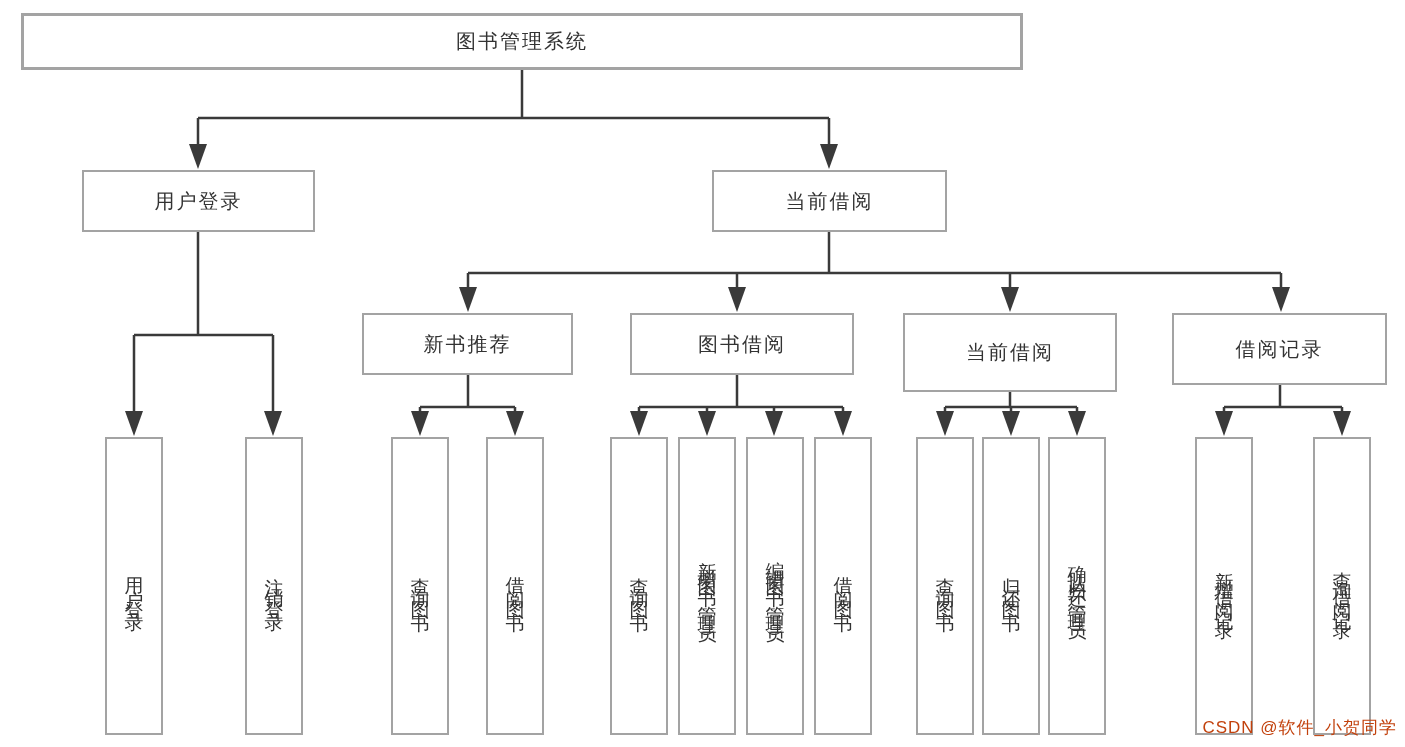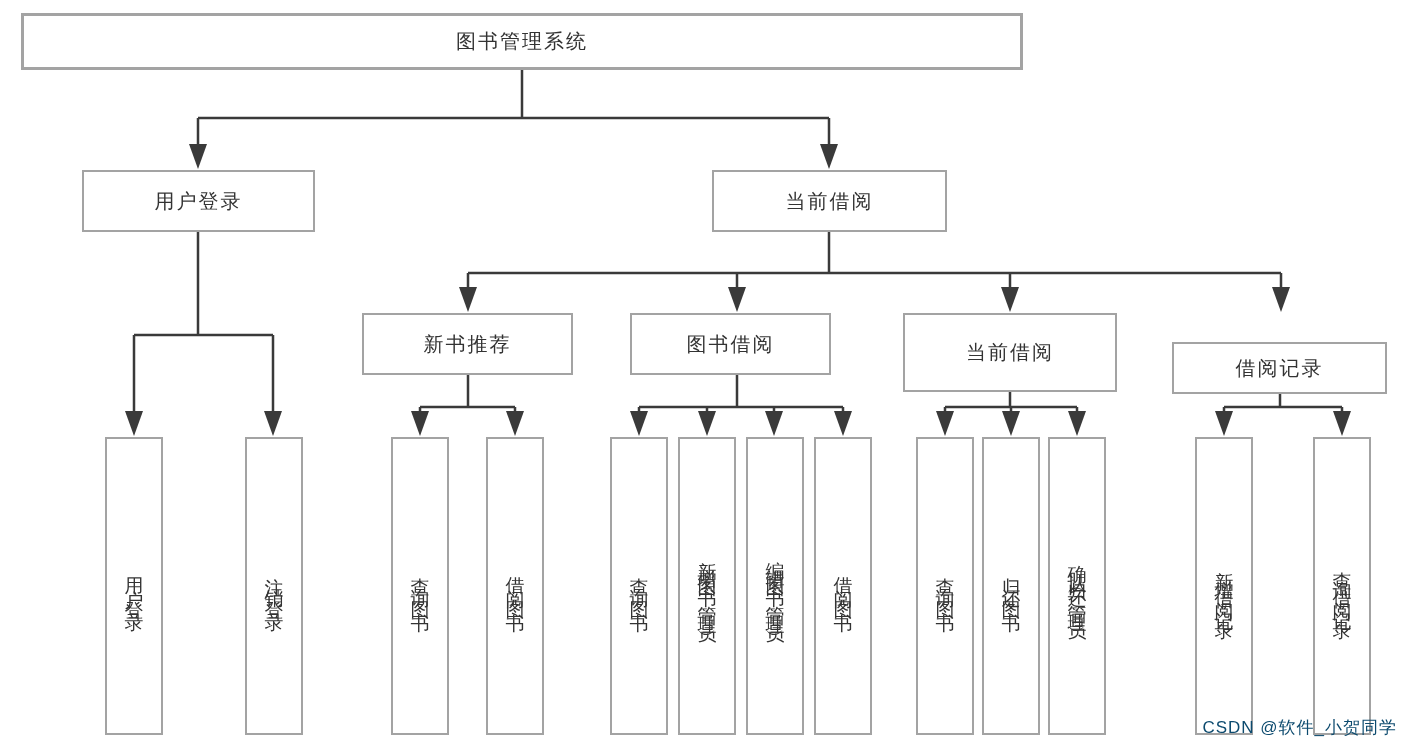--- a/index.html
+++ b/index.html
@@ -15,21 +15,21 @@
   }
   .h-node{font-size:20px;letter-spacing:2px;white-space:nowrap;}
   .root-node{border-width:3px;}
   .v-node{
     writing-mode:vertical-rl;text-orientation:mixed;
     font-size:19px;letter-spacing:12px;line-height:normal;
     white-space:nowrap;
   }
   .watermark{
     position:absolute;right:8px;bottom:8px;
-    font-size:17px;color:#0c4a6e;letter-spacing:1px;white-space:nowrap;
+    font-size:17px;color:#c2410c;letter-spacing:1px;white-space:nowrap;
   }
 </style>
 </head>
 <body>
 
 <div class="canvas">
 
   <svg class="connectors" viewBox="0 0 1405 747" fill="none">
     <g stroke="#3a3a3a" stroke-width="2.5">
 
@@ -72,23 +72,23 @@
       <polygon points="1342,436 1333,411 1351,411"></polygon>
     </g>
   </svg>
 
   <div class="node h-node root-node" style="left:21px;top:13px;width:1002px;height:57px;">图书管理系统</div>
 
   <div class="node h-node" style="left:82px;top:170px;width:233px;height:62px;">用户登录</div>
   <div class="node h-node" style="left:712px;top:170px;width:235px;height:62px;">当前借阅</div>
 
   <div class="node h-node" style="left:362px;top:313px;width:211px;height:62px;">新书推荐</div>
-  <div class="node h-node" style="left:630px;top:313px;width:201px;height:62px;">图书借阅</div>
+  <div class="node h-node" style="left:630px;top:313px;width:224px;height:62px;">图书借阅</div>
   <div class="node h-node" style="left:903px;top:313px;width:214px;height:79px;">当前借阅</div>
-  <div class="node h-node" style="left:1172px;top:313px;width:215px;height:52px;margin-top:29px;">借阅记录</div>
+  <div class="node h-node" style="left:1172px;top:313px;width:215px;height:72px;">借阅记录</div>
 
   <div class="node v-node" style="left:105px;top:437px;width:58px;height:298px;">用户登录</div>
   <div class="node v-node" style="left:245px;top:437px;width:58px;height:298px;">注销登录</div>
 
   <div class="node v-node" style="left:391px;top:437px;width:58px;height:298px;">查询图书</div>
   <div class="node v-node" style="left:486px;top:437px;width:58px;height:298px;">借阅图书</div>
 
   <div class="node v-node" style="left:610px;top:437px;width:58px;height:298px;">查询图书</div>
   <div class="node v-node" style="left:678px;top:437px;width:58px;height:298px;letter-spacing:9px;">新增图书（管理员）</div>
   <div class="node v-node" style="left:746px;top:437px;width:58px;height:298px;letter-spacing:9px;">编辑图书（管理员）</div>

